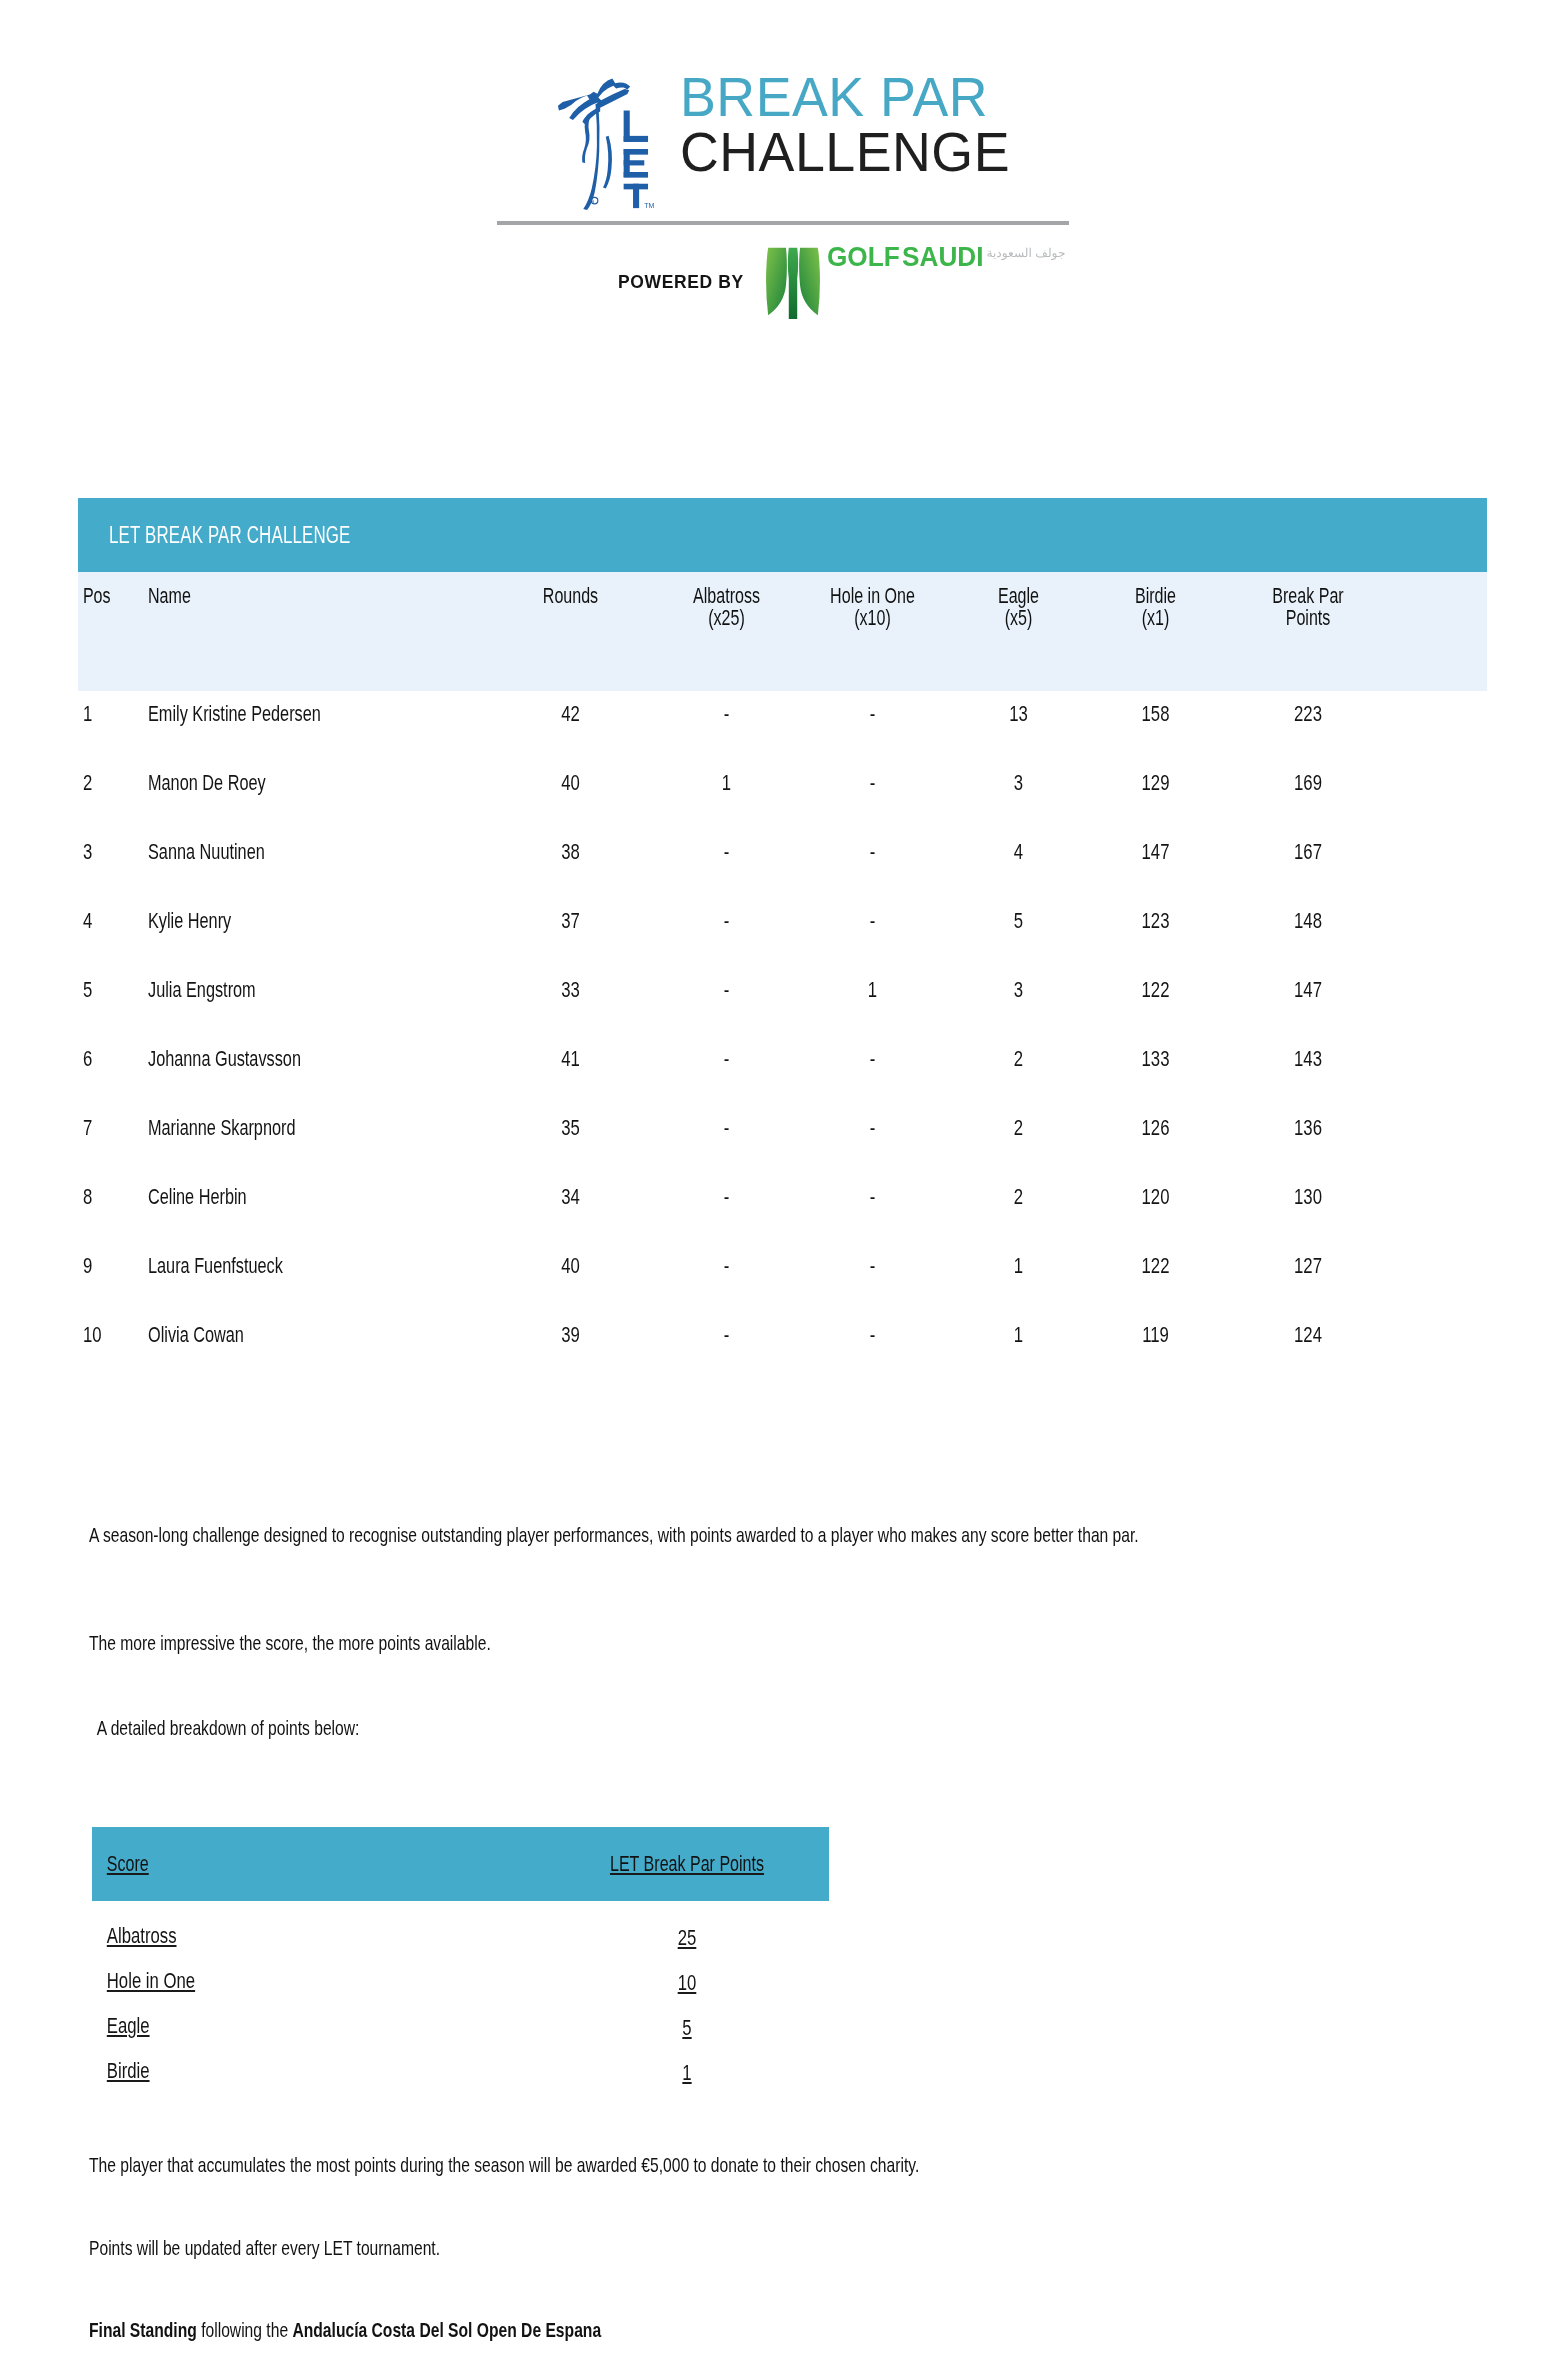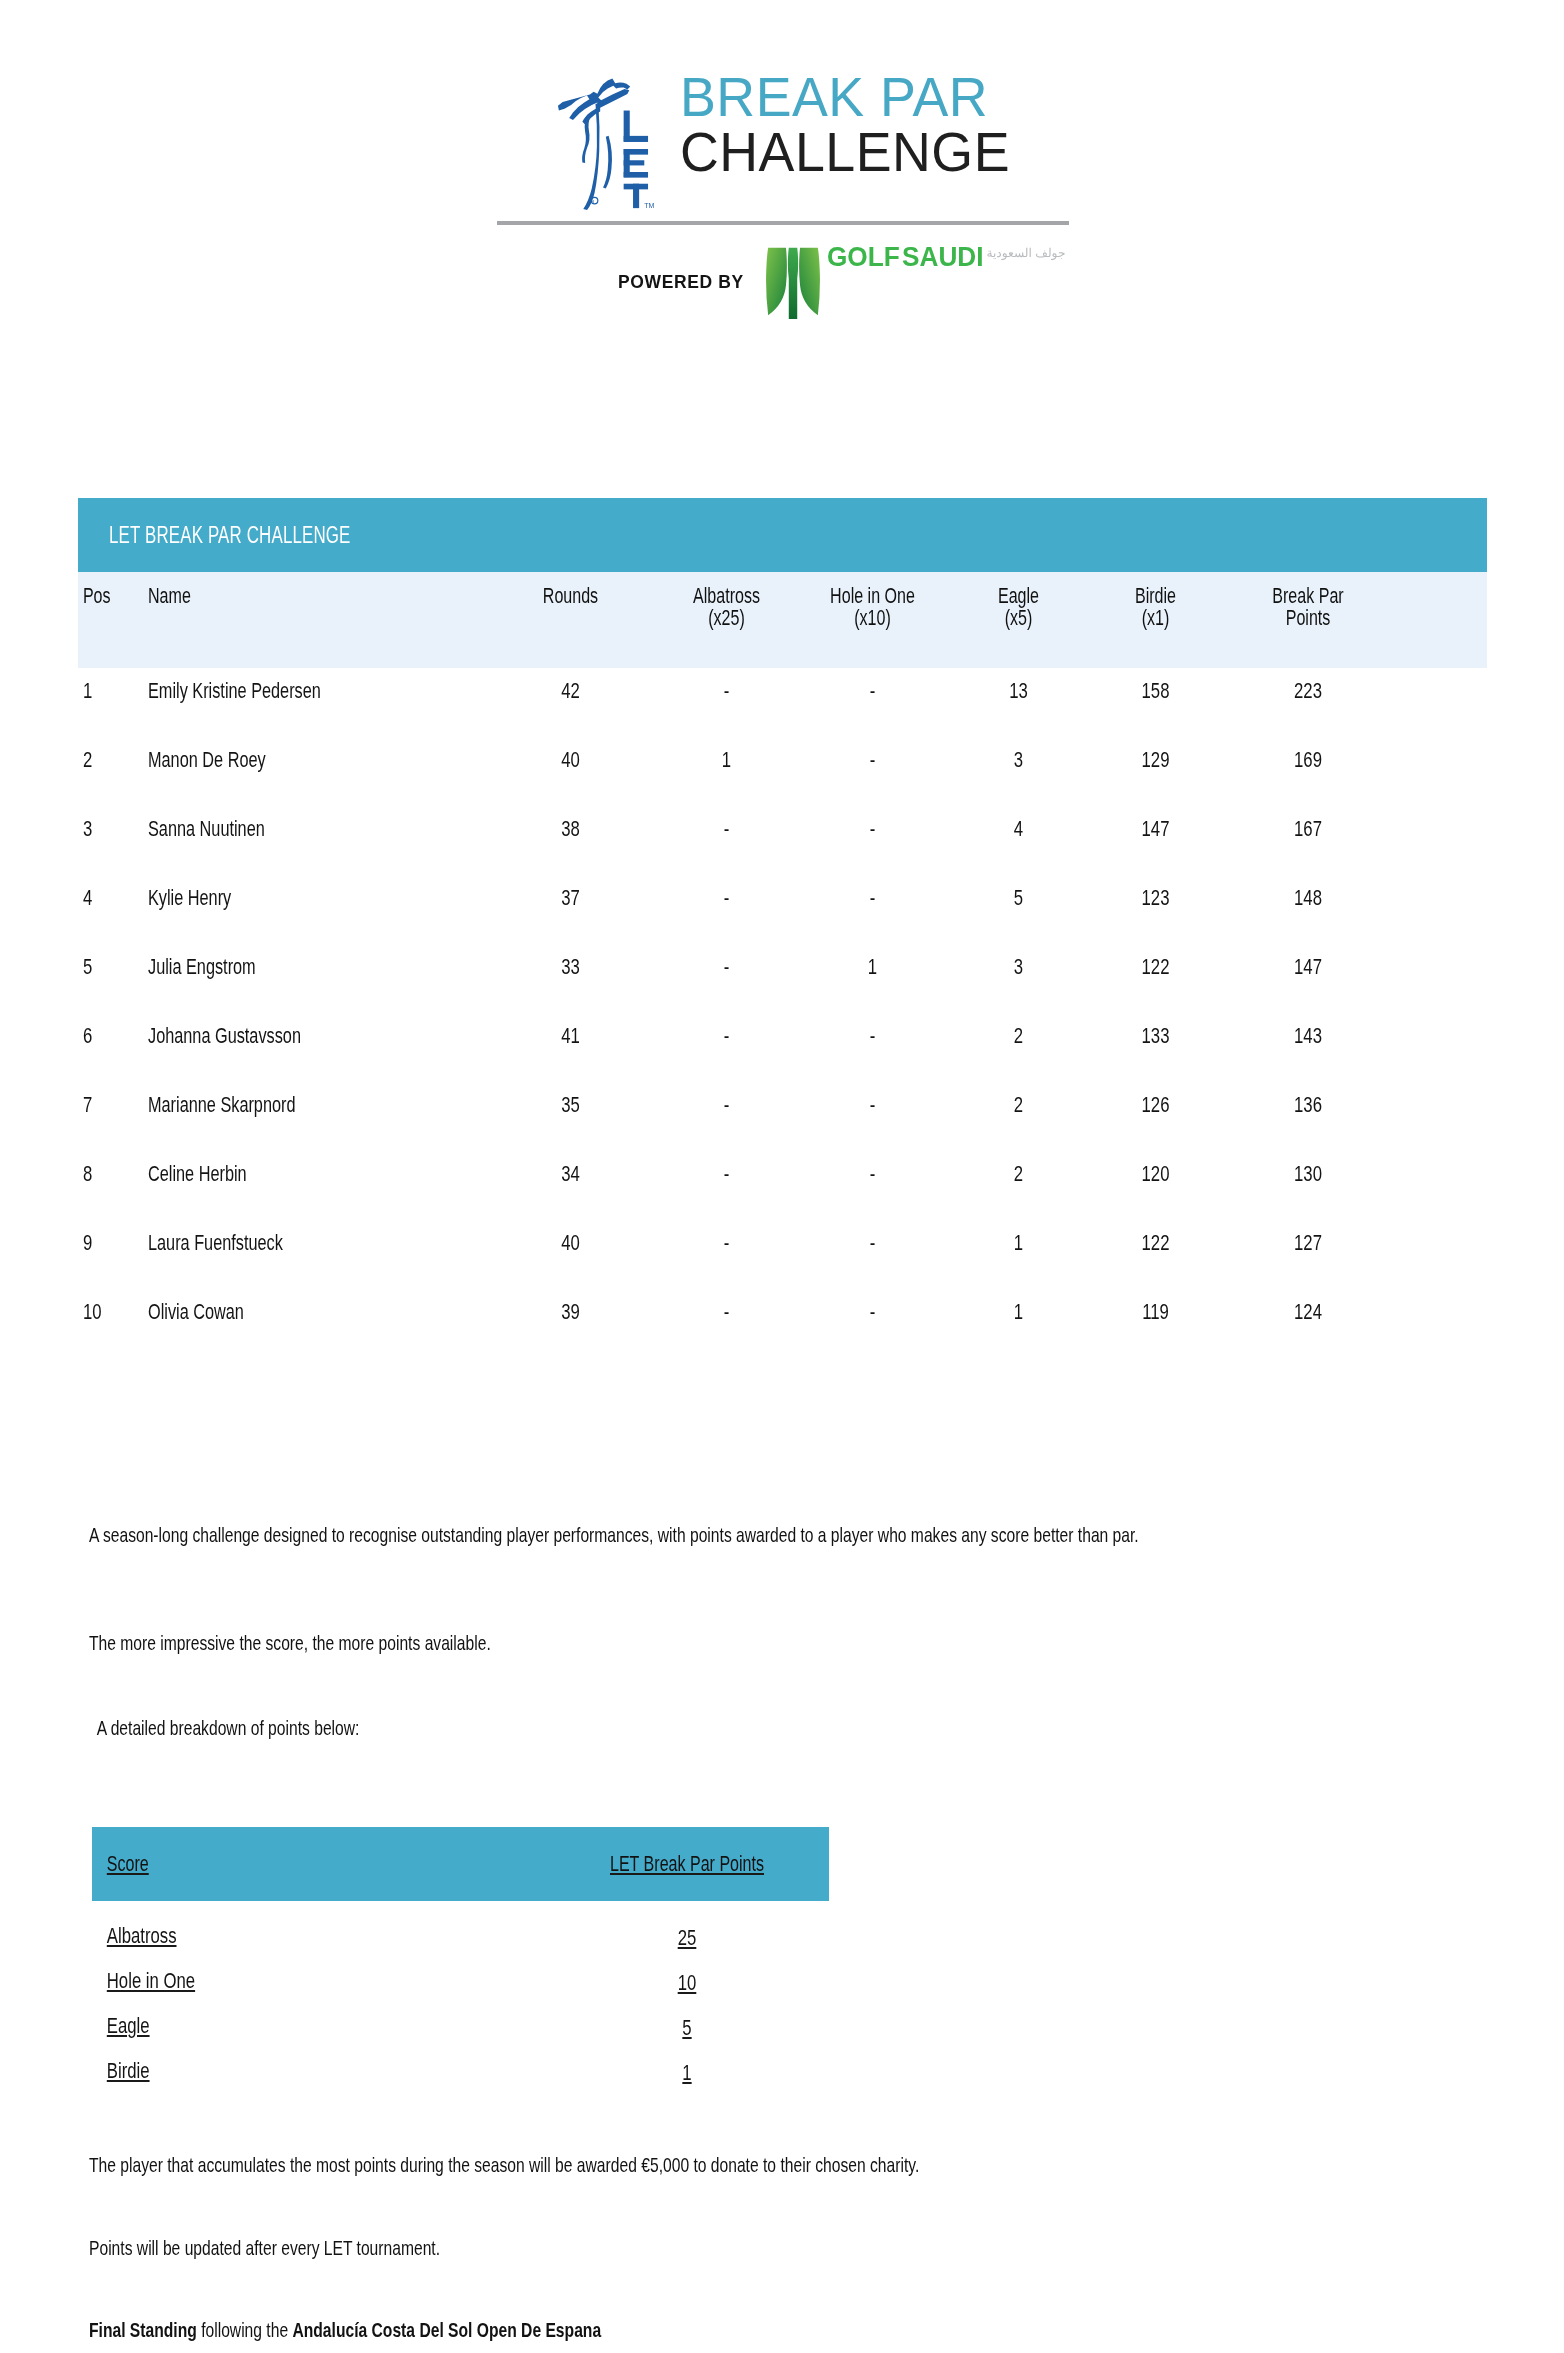--- a/index.html
+++ b/index.html
@@ -110,21 +110,21 @@
   .mt-title {
     color: #ffffff;
     font-size: 23.5px;
     font-weight: 400;
     letter-spacing: 0.2px;
     transform: scaleX(0.72);
     transform-origin: left center;
   }
   .mt-subhead {
     background: #e9f2fb;
-    height: 96px;
+    height: 119px;
     display: flex;
     align-items: flex-start;
     padding-top: 13px;
   }
   .mt-rows { background: #ffffff; padding-top: 12.2px; }
 
   .row {
     display: flex;
     align-items: flex-start;
     height: 69px;

